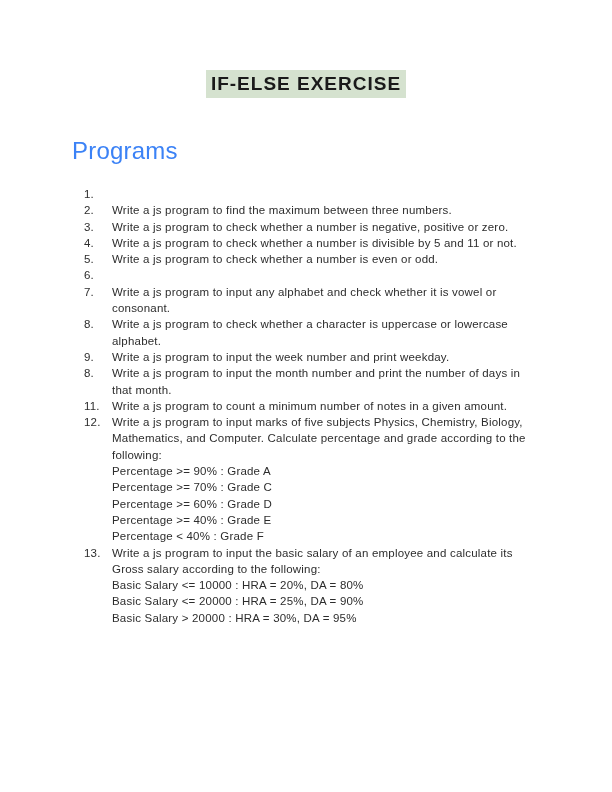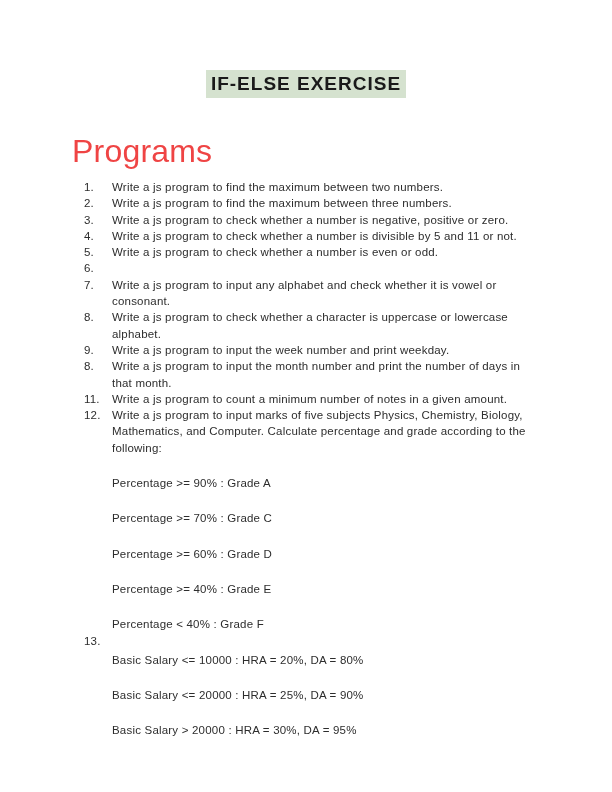--- a/index.html
+++ b/index.html
@@ -23,25 +23,25 @@
     background: #d5e2cf;
     color: #1a1a1a;
     font-size: 19px;
     font-weight: 700;
     letter-spacing: 1px;
     line-height: 28px;
     padding: 0 5px;
     white-space: nowrap;
   }
   .section-heading {
-    margin: 38px 0 4px 72px;
-    font-size: 32px;
+    margin: 38px 0 11px 72px;
+    font-size: 24px;
     font-weight: 500;
     line-height: 30px;
-    color: #ef4444;
+    color: #3b82f6;
     letter-spacing: 0.2px;
   }
   .programs {
     list-style: none;
     margin: 0;
     padding: 9px 0 0 84px;
   }
   .program-item {
     display: flex;
     align-items: flex-start;
@@ -51,39 +51,35 @@
     color: #2d2d2d;
   }
   .program-item .num {
     flex: 0 0 28px;
     width: 28px;
   }
   .program-item .body {
     display: block;
     width: 424px;
   }
-  .subline { display: block; margin-top: 19px; }
+  .subline { display: block; }
 </style>
 </head>
 <body>
 
 <div class="page">
   <div class="title-wrap">
     <span class="doc-title" style="background-color: rgb(213, 226, 207); color: rgb(26, 26, 26);">IF-ELSE EXERCISE</span>
   </div>
 
   <h1 class="section-heading">Programs</h1>
 
   <ol class="programs">
   <li class="program-item">
     <span class="num">1.</span>
-    <span class="body">
-      <span class="text">Write a js program to find the maximum between two numbers.</span>
-      <span class="sublines"></span>
-    </span>
   </li>
 
   <li class="program-item">
     <span class="num">2.</span>
     <span class="body">
       <span class="text">Write a js program to find the maximum between three numbers.</span>
       <span class="sublines"></span>
     </span>
   </li>
 
@@ -159,17 +155,18 @@
     <span class="num">12.</span>
     <span class="body">
       <span class="text">Write a js program to input marks of five subjects Physics, Chemistry, Biology, Mathematics, and Computer. Calculate percentage and grade according to the following:</span>
       <span class="sublines"><span class="subline">Percentage &gt;= 90% : Grade A</span><span class="subline">Percentage &gt;= 70% : Grade C</span><span class="subline">Percentage &gt;= 60% : Grade D</span><span class="subline">Percentage &gt;= 40% : Grade E</span><span class="subline">Percentage &lt; 40% : Grade F</span></span>
     </span>
   </li>
 
   <li class="program-item">
     <span class="num">13.</span>
     <span class="body">
+      <span class="text">Write a js program to input the basic salary of an employee and calculate its Gross salary according to the following:</span>
       <span class="sublines"><span class="subline">Basic Salary &lt;= 10000 : HRA = 20%, DA = 80%</span><span class="subline">Basic Salary &lt;= 20000 : HRA = 25%, DA = 90%</span><span class="subline">Basic Salary &gt; 20000 : HRA = 30%, DA = 95%</span></span>
     </span>
   </li>
 </ol>
 </div>
 
 </body></html>

